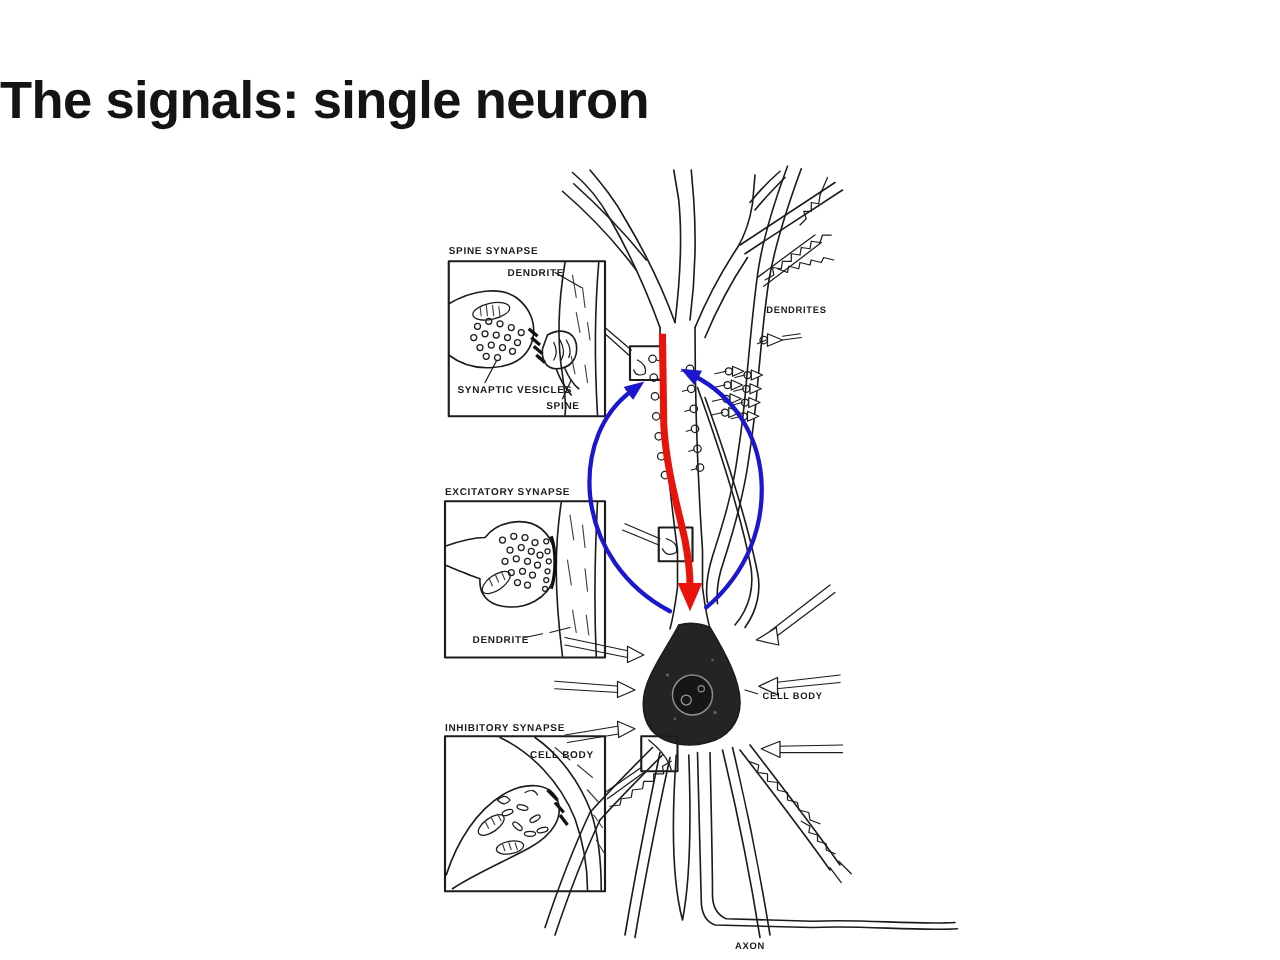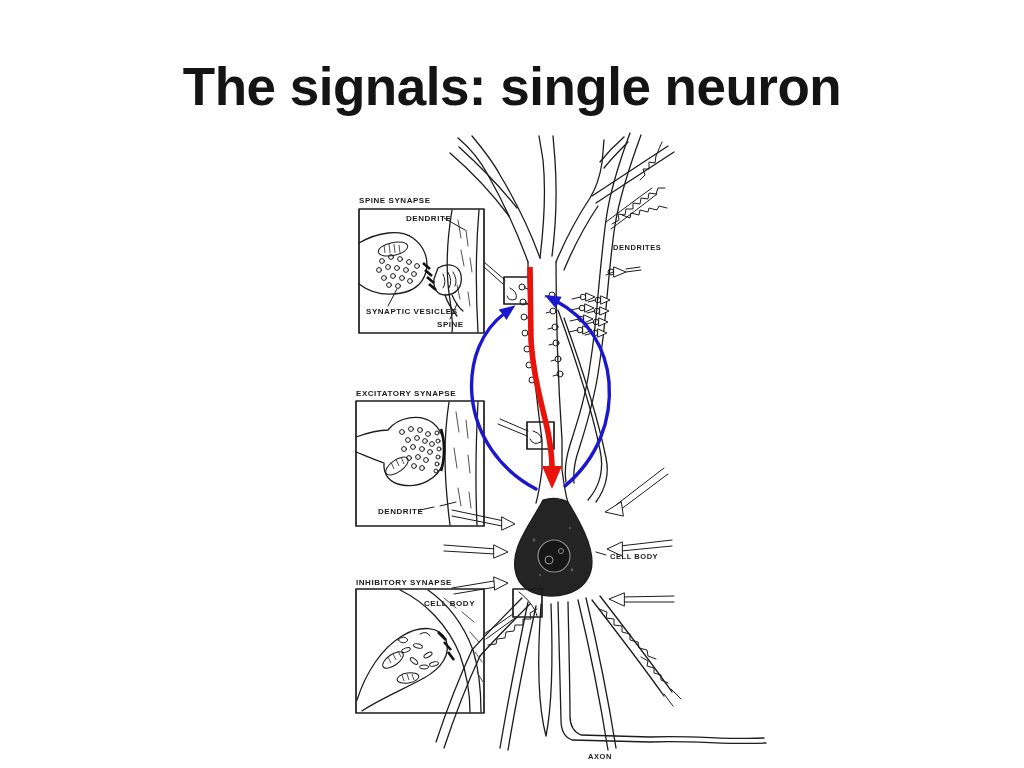--- a/index.html
+++ b/index.html
@@ -1,21 +1,21 @@
 <!DOCTYPE html>
 <html style="--ink: #1c1c1c; --red: #e8130b; --blue: #1a17cf; --bg: #ffffff;"><head>
 <meta charset="utf-8">
 <style>
   :root { --ink:#1c1c1c; --red:#e8130b; --blue:#1a17cf; --bg:#ffffff; }
   * { box-sizing: border-box; }
   html,body { margin:0; padding:0; }
   body { width:1024px; height:768px; background:var(--bg); font-family:"Liberation Sans",sans-serif; }
   .slide { position:relative; width:1024px; height:768px; background:var(--bg); overflow:hidden; }
-  .title { position:absolute; top:56px; left:0; width:100%; margin:0; text-align:center;
-           font-family:"Liberation Sans",sans-serif; font-size:53px; font-weight:700;
+  .title { position:absolute; top:56px; left:0; width:100%; margin:0; 
+           font-family:"Liberation Sans",sans-serif; font-size:42px; font-weight:700;
            color:#141414; letter-spacing:-0.5px; }
   svg.fig { position:absolute; left:0; top:0; width:1024px; height:768px; }
   .ink   { stroke:var(--ink); fill:none; stroke-width:1.3; stroke-linecap:round; stroke-linejoin:round; }
   .thin  { stroke-width:1; }
   .thick { stroke-width:1.7; }
   .hatch { stroke:#3d3d3d; stroke-width:0.9; fill:none; }
   .az    { stroke:#111; stroke-width:2.6; fill:none; }
   .soma  { fill:#242424; stroke:var(--ink); stroke-width:1.3; }
   .nuc   { fill:#161616; stroke:#8d8d8d; stroke-width:1.2; }
   .lbl   { font:700 8px "Liberation Sans",sans-serif; fill:#1b1b1b; letter-spacing:0.55px; }

